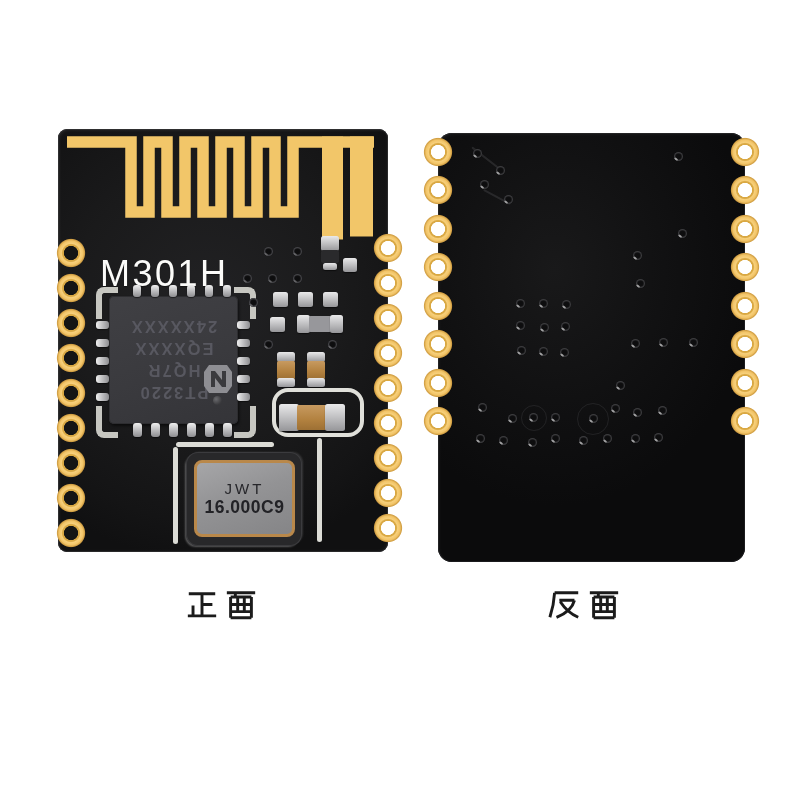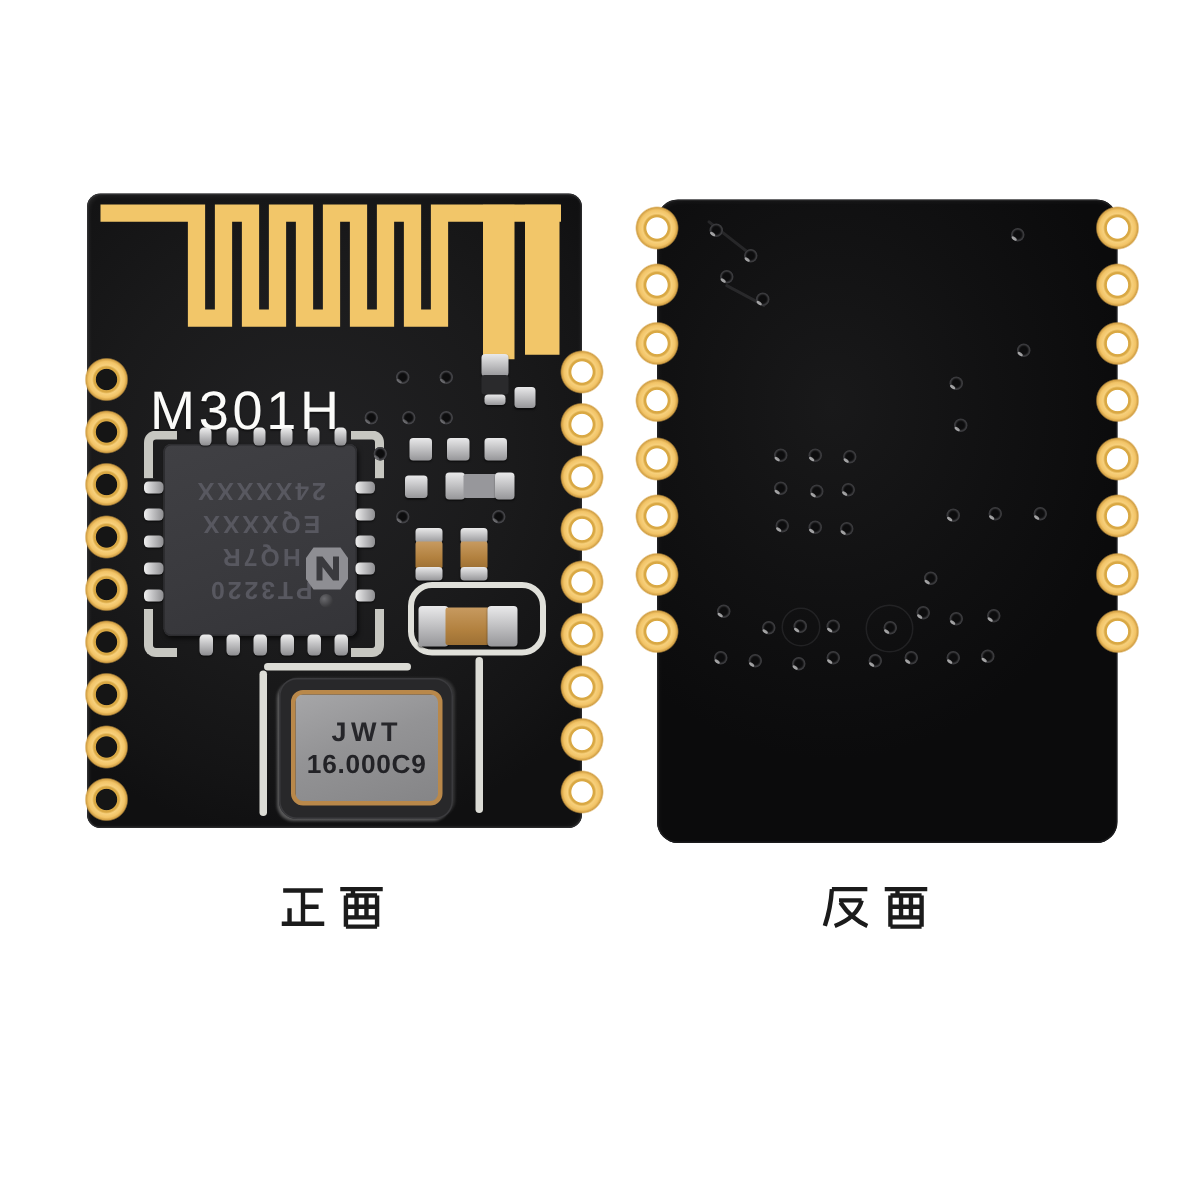--- a/index.html
+++ b/index.html
@@ -51,21 +51,21 @@
   .tan{background:linear-gradient(180deg,#c79a60 0%,#b2813f 60%,#9d7034 100%);border-radius:1.5px;}
   .graymid{background:#97979b;border-radius:1.5px;}
   .silk{position:absolute;background:#dcdcd6;border-radius:3px;}
   .cap-outline{position:absolute;border:4.5px solid #e0e0da;border-radius:16px;background:transparent;}
   
   .crystal{position:absolute;left:186px;top:452px;width:116px;height:94px;border-radius:12px;
     background:#28282a;box-shadow:inset 0 0 0 1px #3b3b3e,-2px 2px 2px -1px rgba(255,255,255,.30),2px -1px 2px -1px rgba(255,255,255,.14);}
   .crystal-face{position:absolute;left:8px;top:8px;width:95px;height:71px;border-radius:8px;
     border:3px solid #b9884a;background:linear-gradient(160deg,#a6a6a8 0%,#939395 45%,#858587 100%);
     display:flex;flex-direction:column;align-items:center;justify-content:center;gap:0;}
-  .crystal-line1{font-size:18px;font-weight:bold;letter-spacing:3px;color:#26262a;}
+  .crystal-line1{font-size:15px;font-weight:normal;letter-spacing:3px;color:#26262a;}
   .crystal-line2{font-size:17.5px;font-weight:bold;letter-spacing:.5px;color:#222226;}
   
   .module-name{position:absolute;left:100px;top:237px;font-size:36px;font-weight:normal;
     letter-spacing:2.5px;color:#fbfbf9;text-shadow:0 1px 1px rgba(0,0,0,.4);margin-top:16px;}
   .version{position:absolute;left:102px;top:486px;font-size:36px;font-weight:bold;
     letter-spacing:1px;color:#fbfbf9;}
   
   .label{position:absolute;top:588px;display:flex;gap:5px;}
   .label svg{display:block;}
   .glyph{stroke:#1b1b1b;stroke-width:3.1;fill:none;stroke-linecap:butt;stroke-linejoin:miter;}

